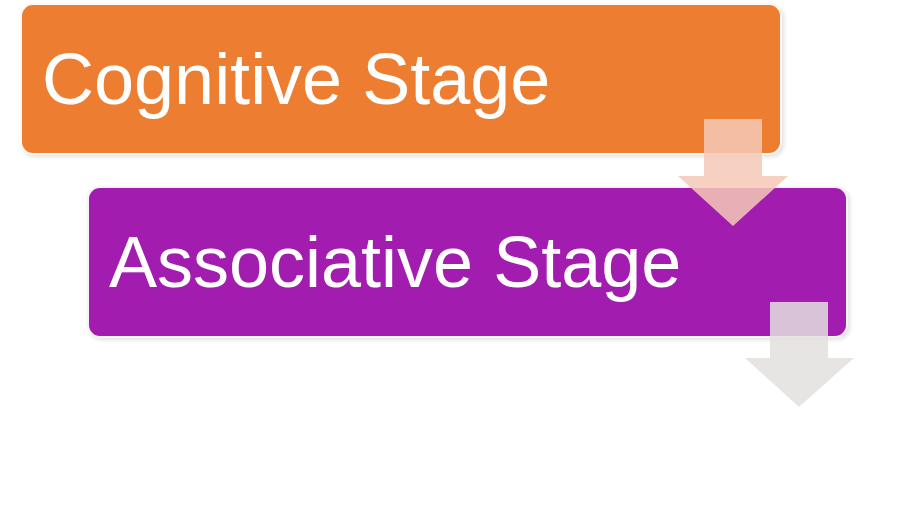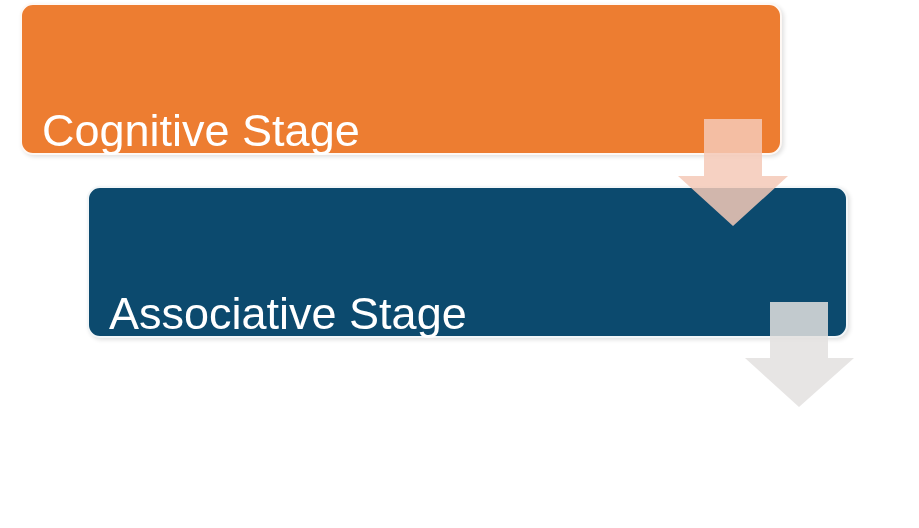--- a/index.html
+++ b/index.html
@@ -16,24 +16,24 @@
     font-family: "Liberation Sans", "DejaVu Sans", sans-serif;
   }
   .stage {
     position: absolute;
     box-sizing: border-box;
     height: 152px;
     border-radius: 13px;
     border: 2px solid rgba(255,255,255,0.95);
     box-shadow: 2px 2px 4px rgba(0,0,0,0.12);
     display: flex;
-    align-items: flex-end;
+    align-items: center;
     padding-left: 20px;
     color: #ffffff;
-    font-size: 45px;
+    font-size: 72px;
     line-height: 1;
     white-space: nowrap;
   }
   .stage-1 { left: 20px;  top: 3px;   width: 762px; }
   .stage-2 { left: 87px;  top: 186px; width: 761px; }
   .stage-3 { left: 156px; top: 370px; width: 758px; }
   .arrows-overlay {
     position: absolute;
     left: 0;
     top: 0;
@@ -44,21 +44,21 @@
 </style>
 </head>
 <body>
 
 <div class="canvas">
 
   <div class="stage stage-1" style="background-color: rgb(237, 125, 49);">
     <span class="stage-label">Cognitive Stage</span>
   </div>
 
-  <div class="stage stage-2" style="background-color: #0c4a6e;">
+  <div class="stage stage-2" style="background-color: #a21caf;">
     <span class="stage-label">Associative Stage</span>
   </div>
 
 
   <svg class="arrows-overlay" viewBox="0 0 919 528" xmlns="http://www.w3.org/2000/svg">
     <polygon fill-opacity="0.85" points="704,119 762,119 762,176 788,176 733,226 678,176 704,176" fill="#F5C9B7"></polygon>
     <polygon fill-opacity="0.85" points="770,302 828,302 828,358 854,358 799,407 745,358 770,358" fill="#E3E1DF"></polygon>
   </svg>
 
 </div>

